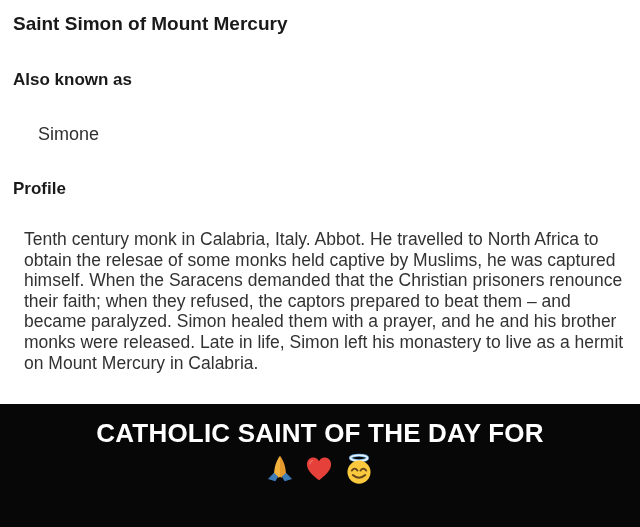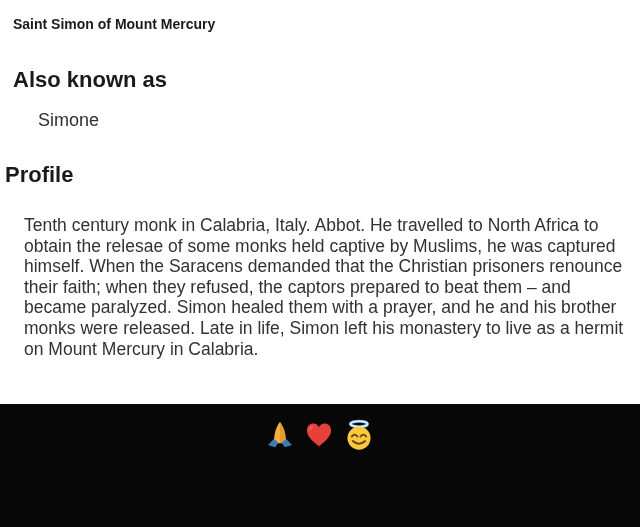--- a/index.html
+++ b/index.html
@@ -14,35 +14,35 @@
     overflow: hidden;
     position: relative;
   }
   .article {
     height: 392px;
     box-sizing: border-box;
     background: #ffffff;
   }
   .article h1 {
     margin: 12px 0 0 13px;
-    font-size: 14px;
+    font-size: 19px;
     line-height: 24px;
     font-weight: 700;
     color: #1a1a1a;
   }
   .article h2 {
-    font-size: 22px;
+    font-size: 17px;
     line-height: 24px;
     font-weight: 700;
     color: #1a1a1a;
   }
   .h2-aka { margin: 32px 0 0 13px; }
-  .h2-profile { margin: 31px 0 0 5px; }
+  .h2-profile { margin: 31px 0 0 13px; }
   .aka-value {
-    margin: 16px 0 0 38px;
+    margin: 30px 0 0 38px;
     font-size: 18px;
     line-height: 24px;
     font-weight: 400;
     color: #303030;
   }
   .profile-text {
     margin: 28px 16px 0 24px;
     font-size: 17.5px;
     line-height: 20.6px;
     font-weight: 400;
@@ -83,20 +83,21 @@
     <h2 class="h2-aka">Also known as</h2>
 
     <div class="aka-value">Simone</div>
 
     <h2 class="h2-profile">Profile</h2>
 
     <p class="profile-text">Tenth century monk in Calabria, Italy. Abbot. He travelled to North Africa to obtain the relesae of some monks held captive by Muslims, he was captured himself. When the Saracens demanded that the Christian prisoners renounce their faith; when they refused, the captors prepared to beat them – and became paralyzed. Simon healed them with a prayer, and he and his brother monks were released. Late in life, Simon left his monastery to live as a hermit on Mount Mercury in Calabria.</p>
   </div>
 
   <div class="banner">
+    <div class="banner-text">CATHOLIC SAINT OF THE DAY FOR</div>
 
     <div class="emoji-row">
 
       <svg width="30" height="30" viewBox="0 0 36 36">
         <path fill="#F3B23E" d="M18 2 C15.4 5.6 12.6 11 11.6 17 L10.6 24 L16.6 28.5 L18 26.8 Z"></path>
         <path fill="#E59A2E" d="M18 2 C20.6 5.6 23.4 11 24.4 17 L25.4 24 L19.4 28.5 L18 26.8 Z"></path>
         <path fill="#3E7CB8" d="M10.8 22.5 L3.6 30 L12.4 32.6 L15.8 27.2 Z"></path>
         <path fill="#3E7CB8" d="M25.2 22.5 L32.4 30 L23.6 32.6 L20.2 27.2 Z"></path>
       </svg>
 

